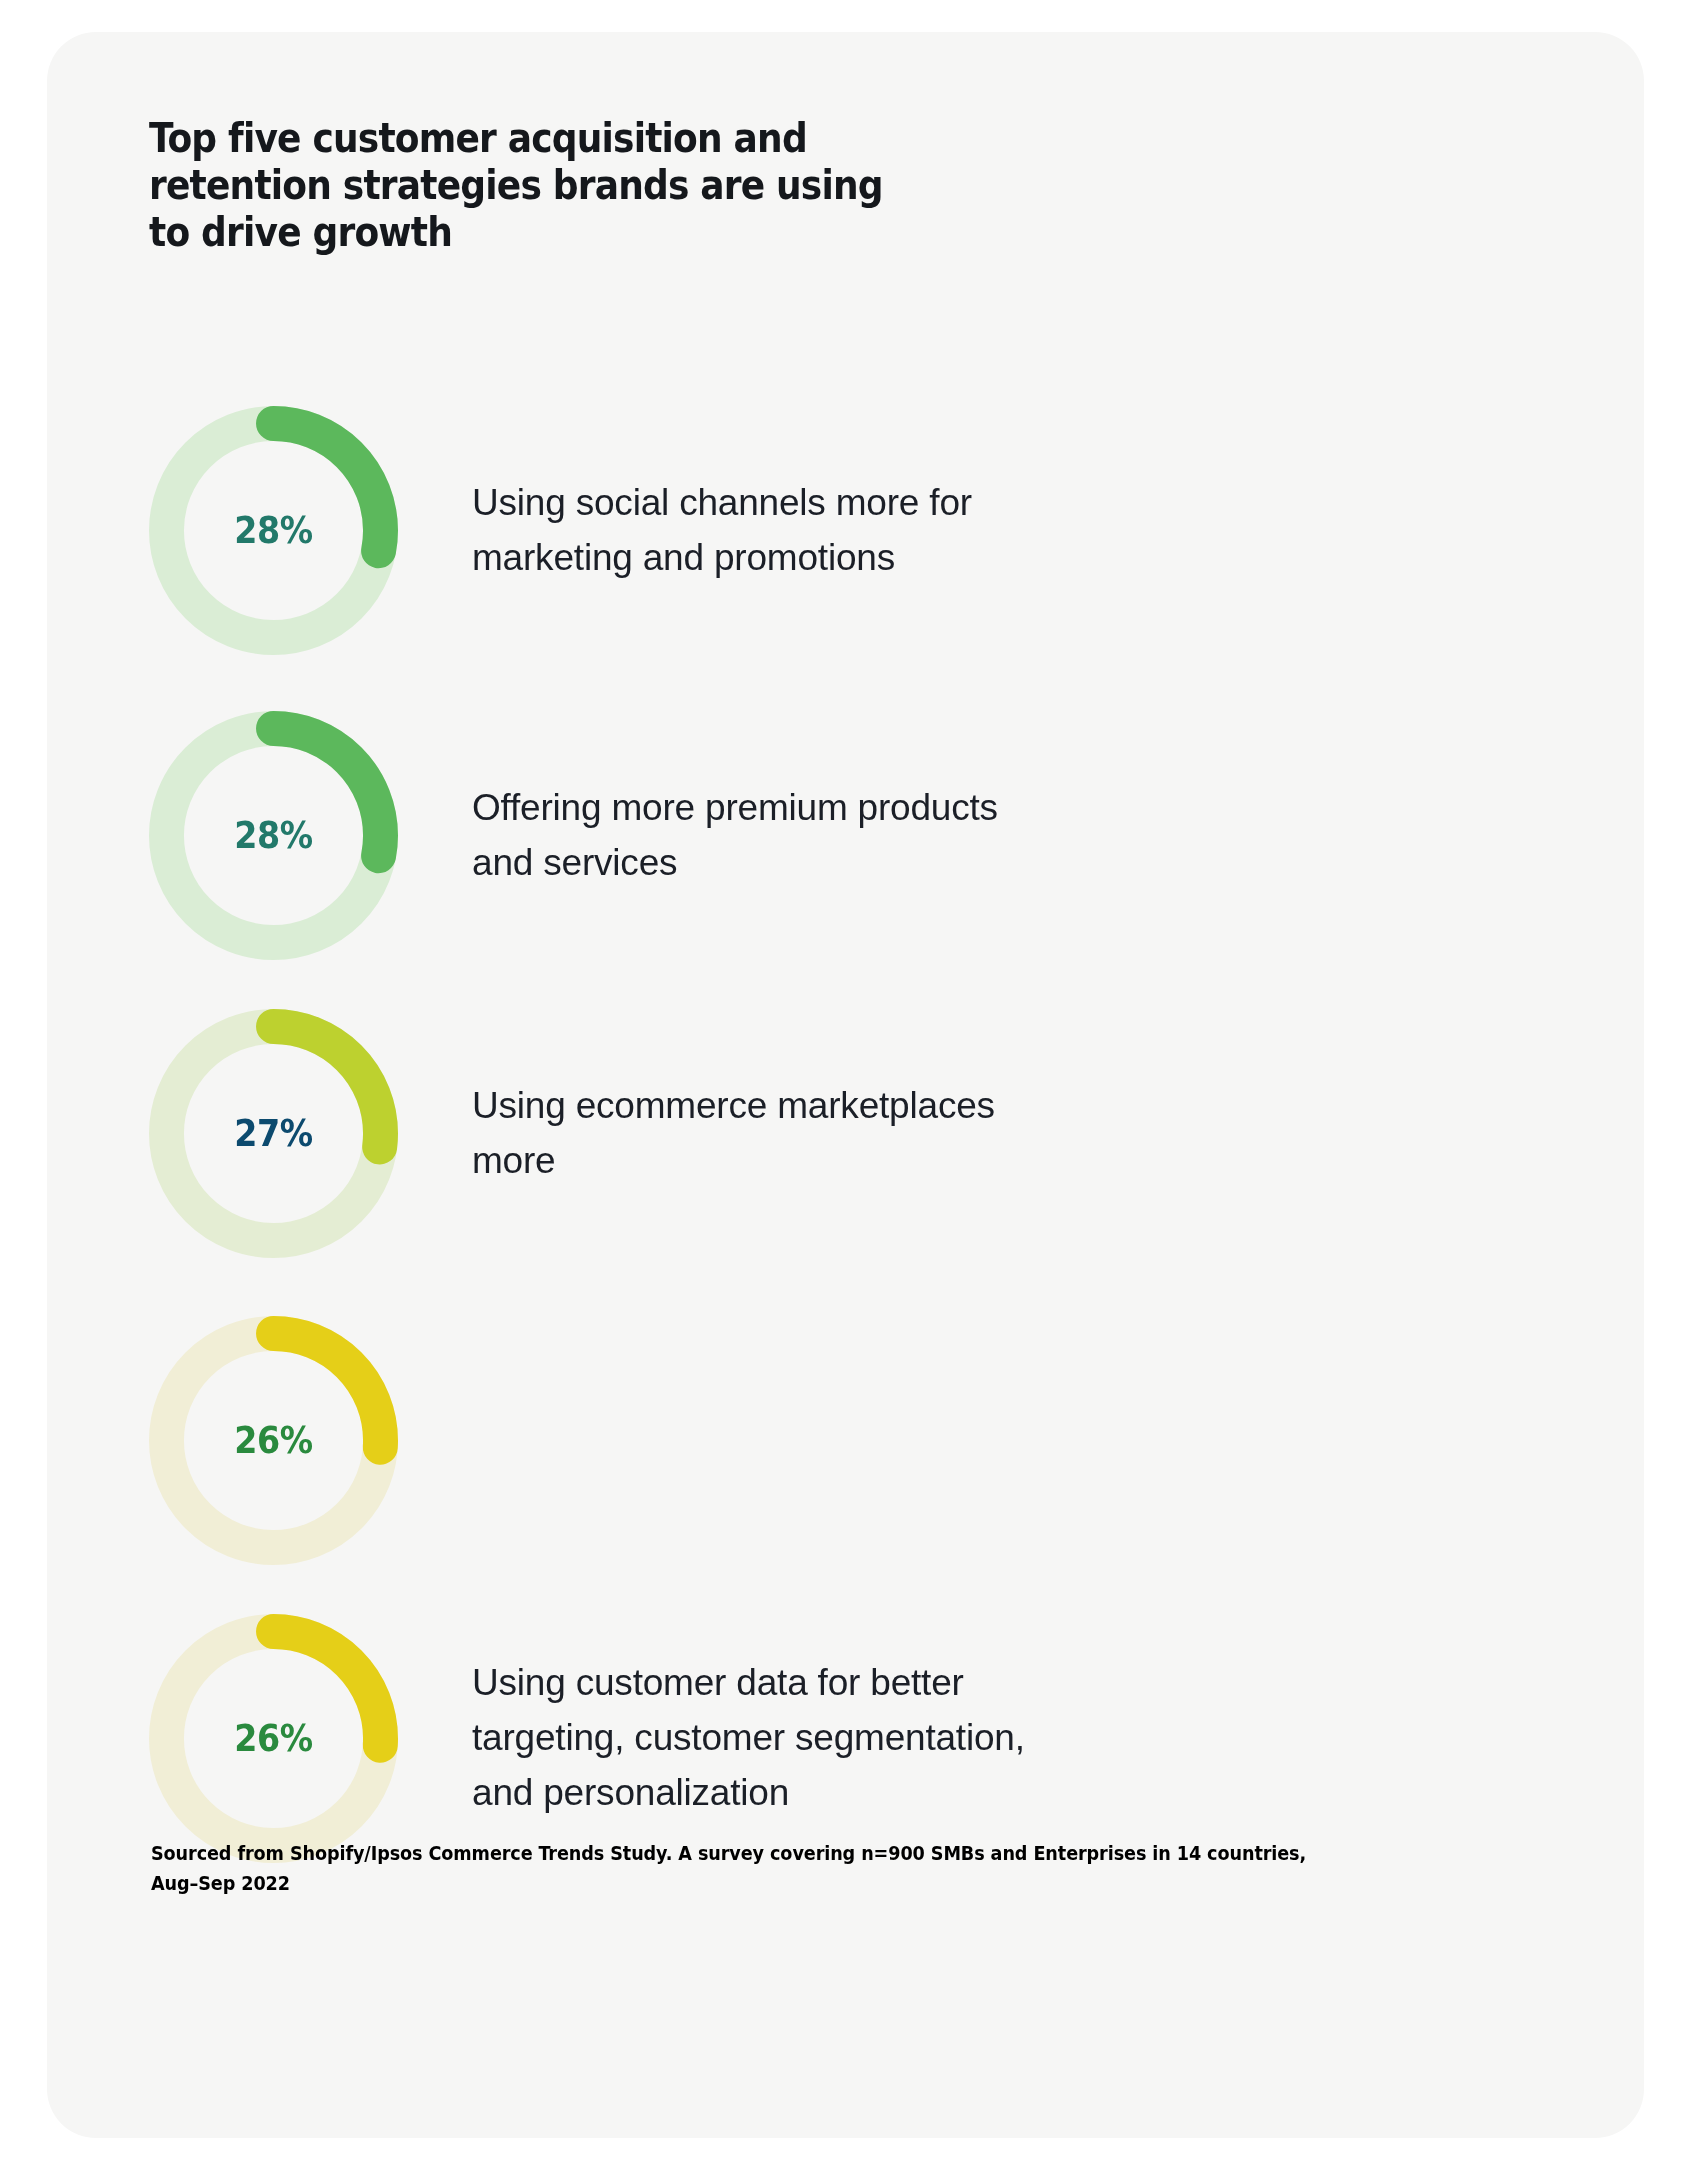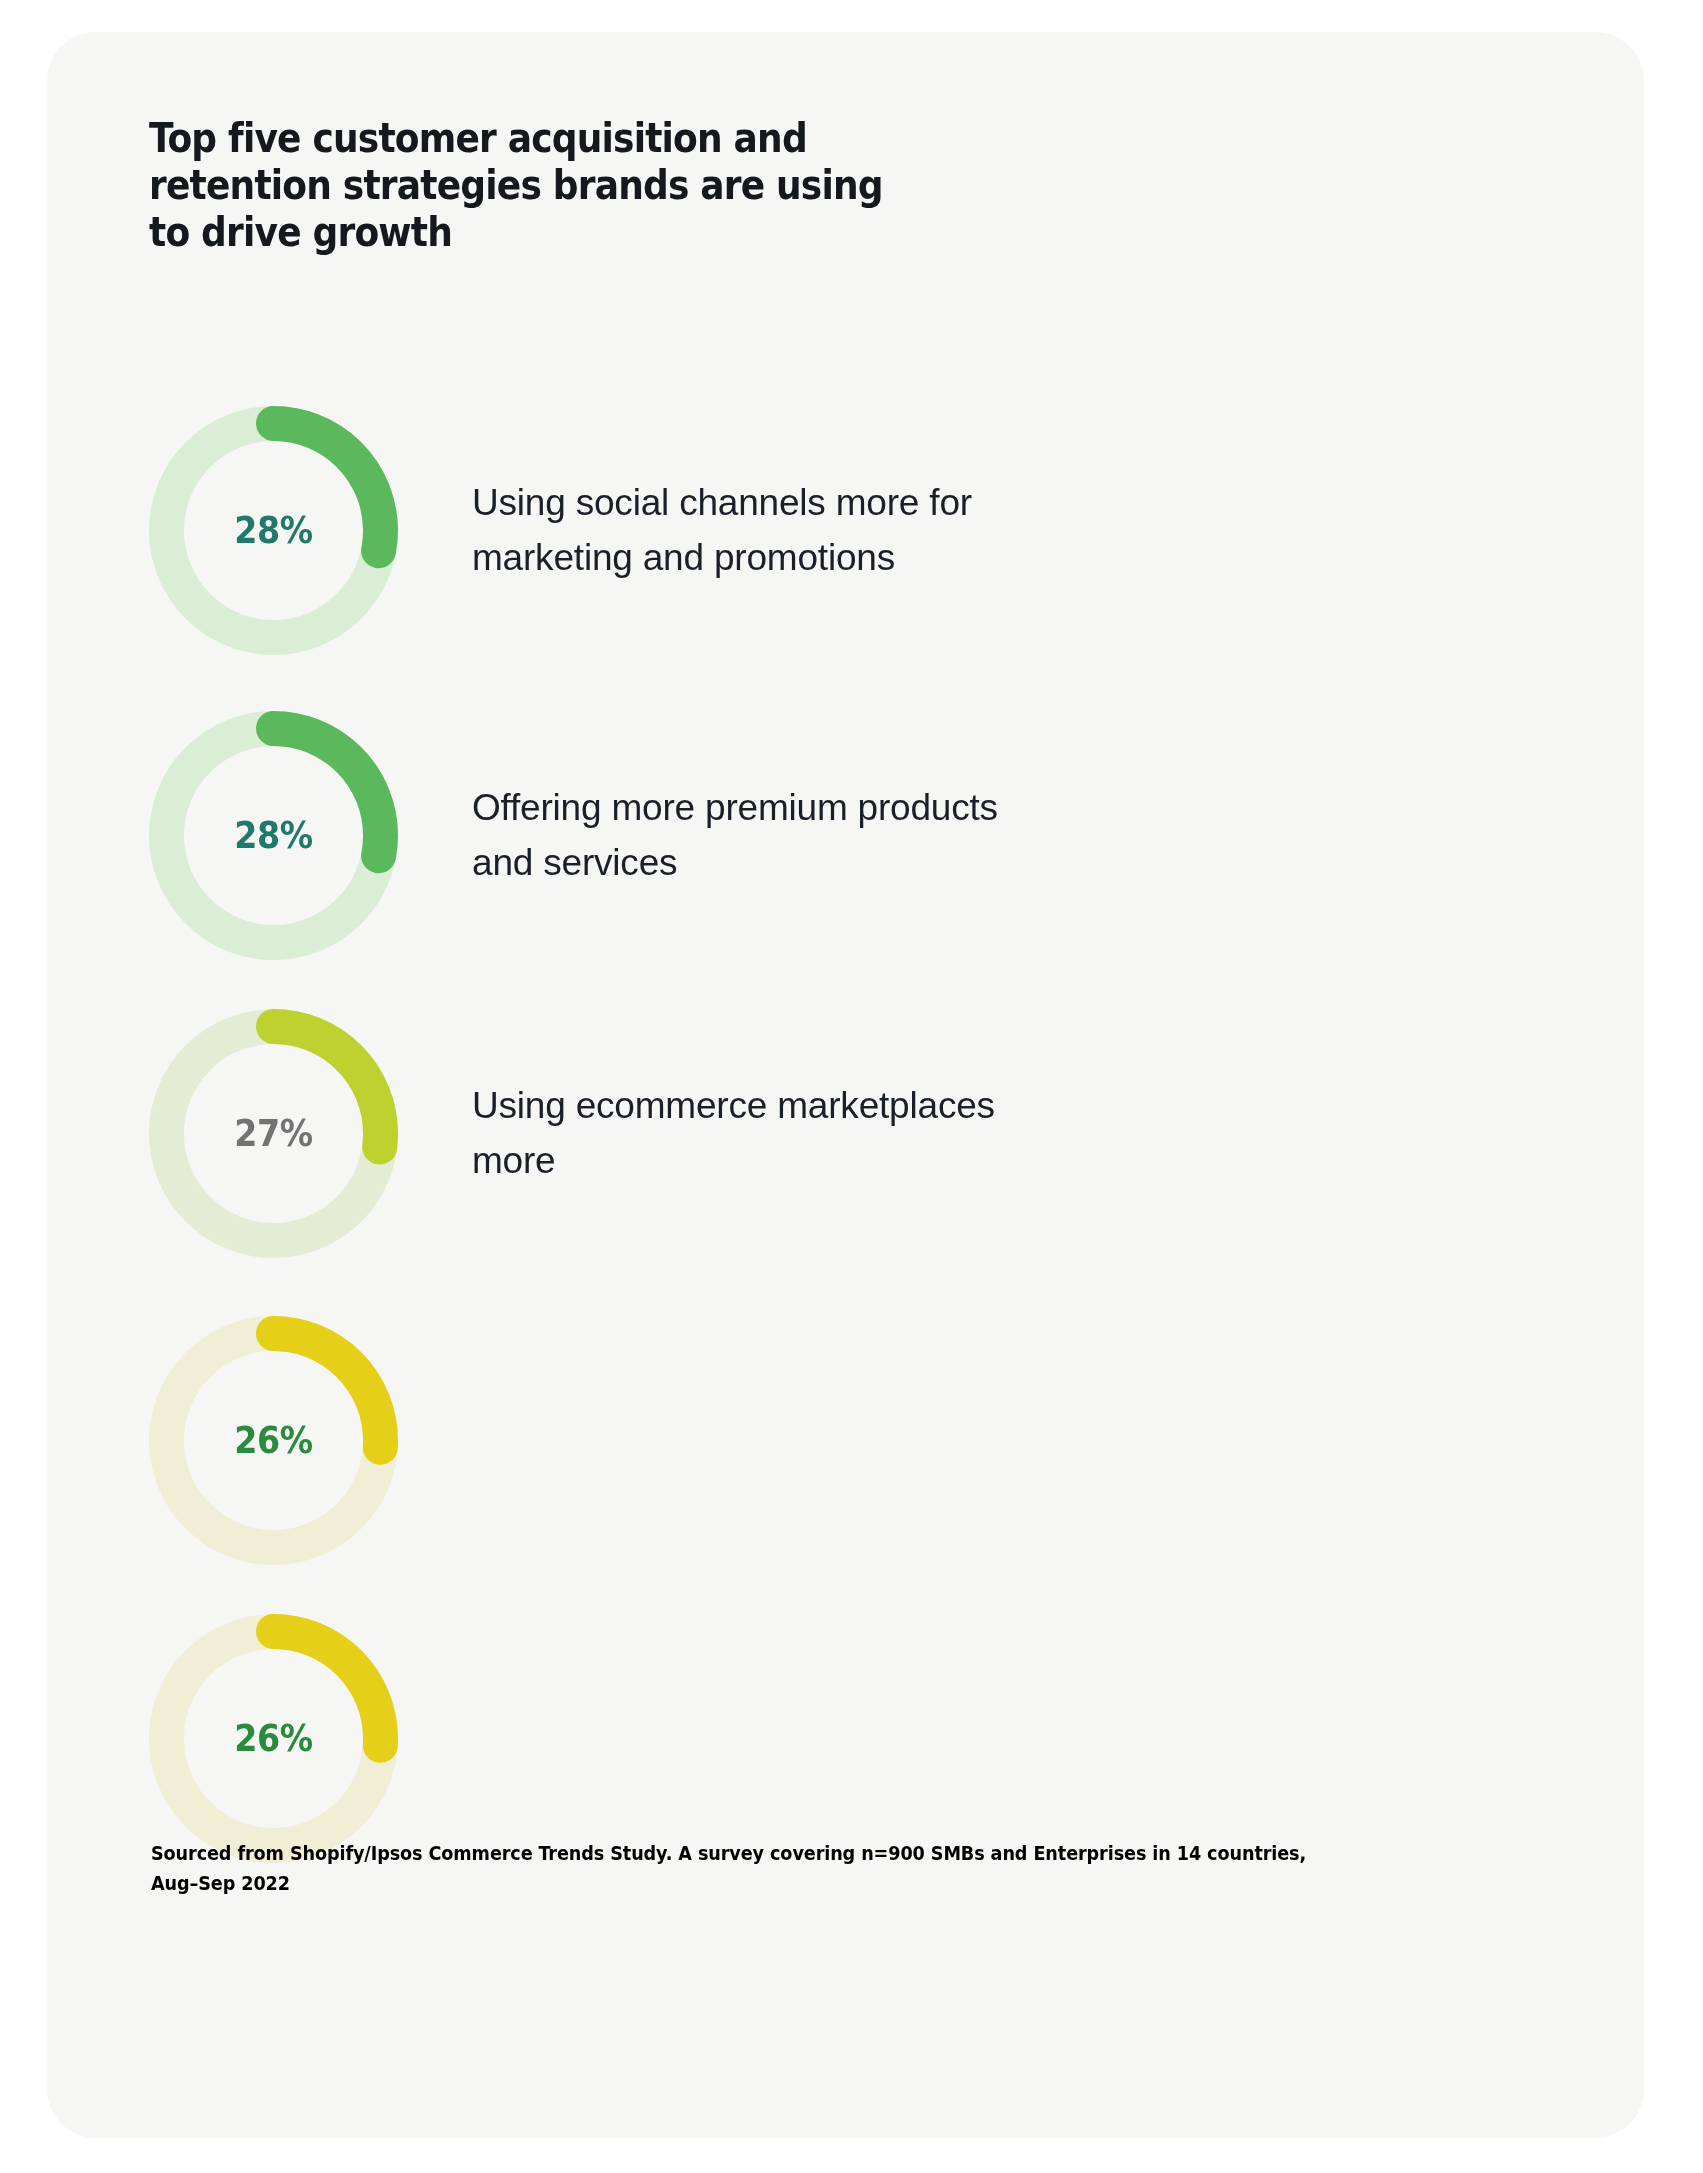--- a/index.html
+++ b/index.html
@@ -145,21 +145,21 @@
         </div>
         <div class="strategy-label">Offering more premium products
 and services</div>
       </div>
       <div class="strategy-row" style="top: 978px;">
         <div class="donut-wrap">
           <svg viewBox="0 0 292 292">
             <circle cx="146" cy="146" r="125.5" fill="none" stroke="#e4edd3" stroke-width="41"></circle>
             <circle cx="146" cy="146" r="125.5" fill="none" stroke="#bdd12f" stroke-width="41" stroke-linecap="round" stroke-dasharray="212.90573413378027 788.5397560510381"></circle>
           </svg>
-          <div class="donut-value" style="color: #737373;">27%</div>
+          <div class="donut-value" style="color: #0c4a6e;">27%</div>
         </div>
         <div class="strategy-label">Using ecommerce marketplaces
 more</div>
       </div>
       <div class="strategy-row" style="top: 1285px;">
         <div class="donut-wrap">
           <svg viewBox="0 0 292 292">
             <circle cx="146" cy="146" r="125.5" fill="none" stroke="#f1eed6" stroke-width="41"></circle>
             <circle cx="146" cy="146" r="125.5" fill="none" stroke="#e5cf18" stroke-width="41" stroke-linecap="round" stroke-dasharray="205.02033657326993 788.5397560510381"></circle>
           </svg>
@@ -167,20 +167,23 @@
         </div>
       </div>
       <div class="strategy-row" style="top: 1583px;">
         <div class="donut-wrap">
           <svg viewBox="0 0 292 292">
             <circle cx="146" cy="146" r="125.5" fill="none" stroke="#f1eed6" stroke-width="41"></circle>
             <circle cx="146" cy="146" r="125.5" fill="none" stroke="#e5cf18" stroke-width="41" stroke-linecap="round" stroke-dasharray="205.02033657326993 788.5397560510381"></circle>
           </svg>
           <div class="donut-value" style="color: rgb(42, 138, 62);">26%</div>
         </div>
+        <div class="strategy-label">Using customer data for better
+targeting, customer segmentation,
+and personalization</div>
       </div>
     </div>
 
   <div id="source-note">Sourced from Shopify/Ipsos Commerce Trends Study. A survey covering n=900 SMBs and Enterprises in 14 countries,
 Aug–Sep 2022</div>
 
 </div>
 
 
 </body></html>

